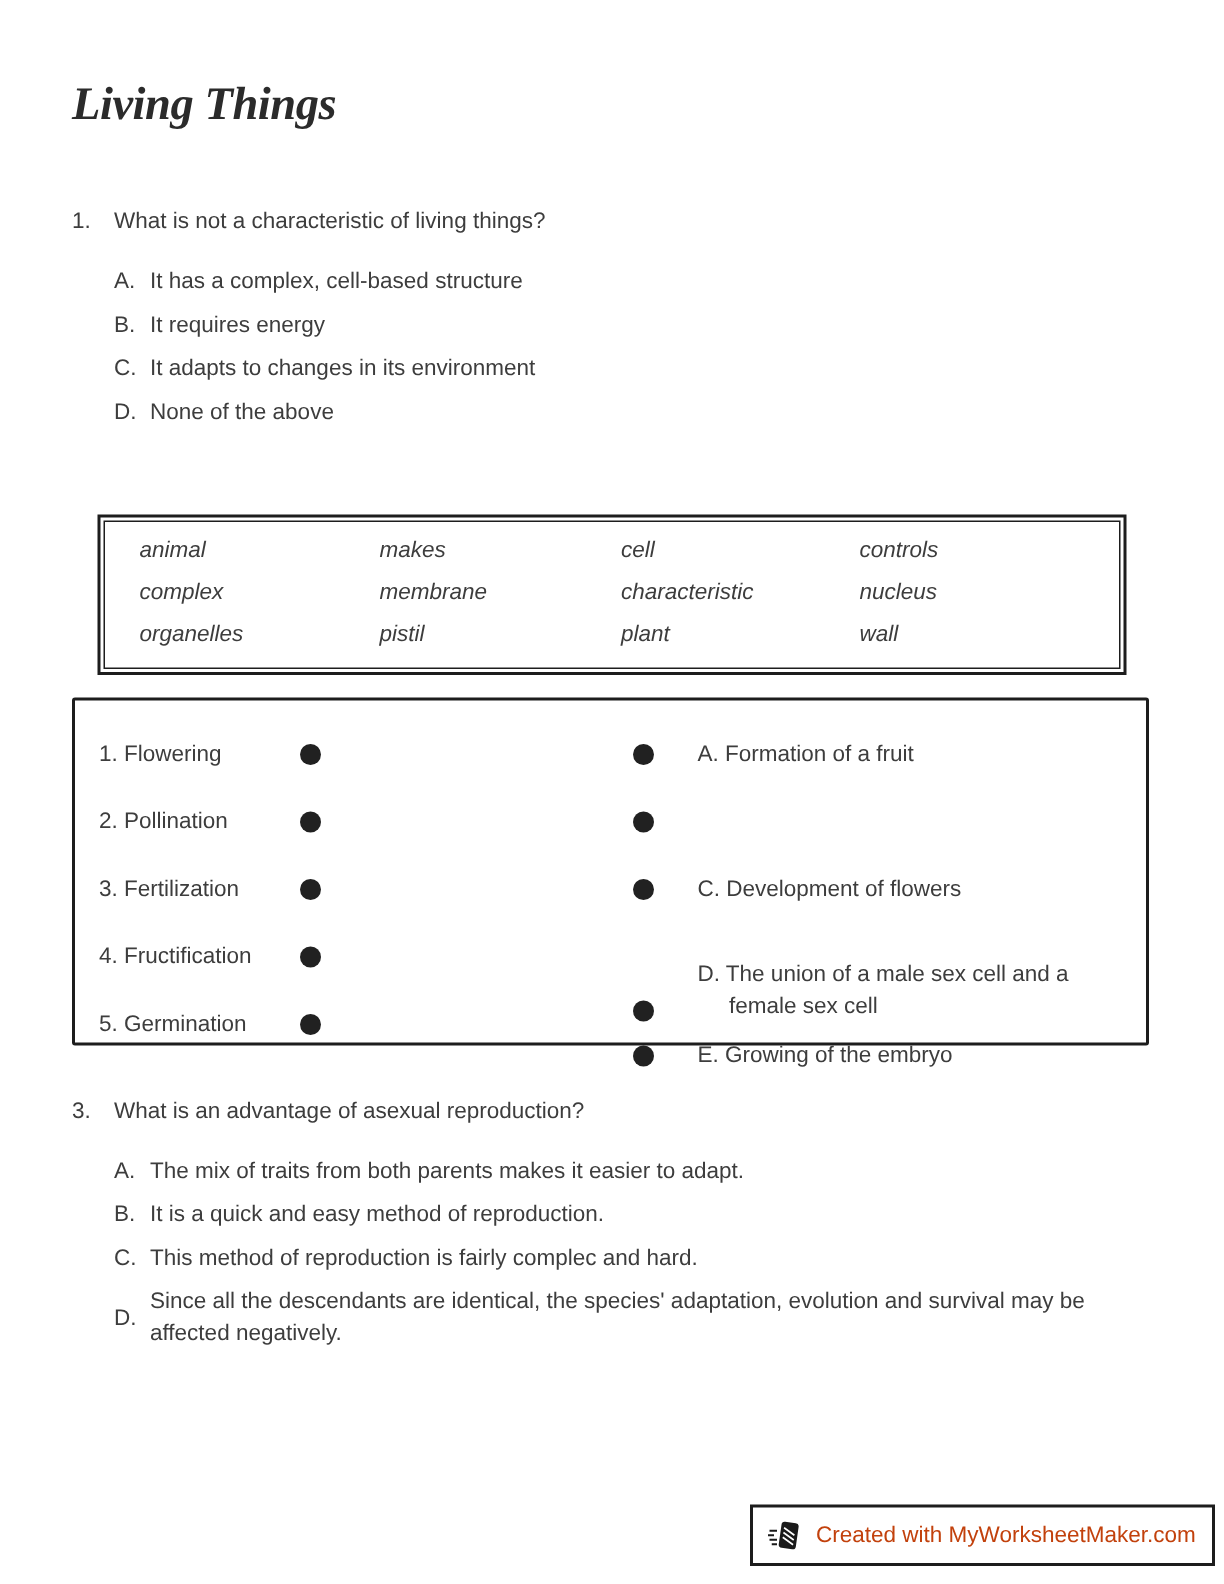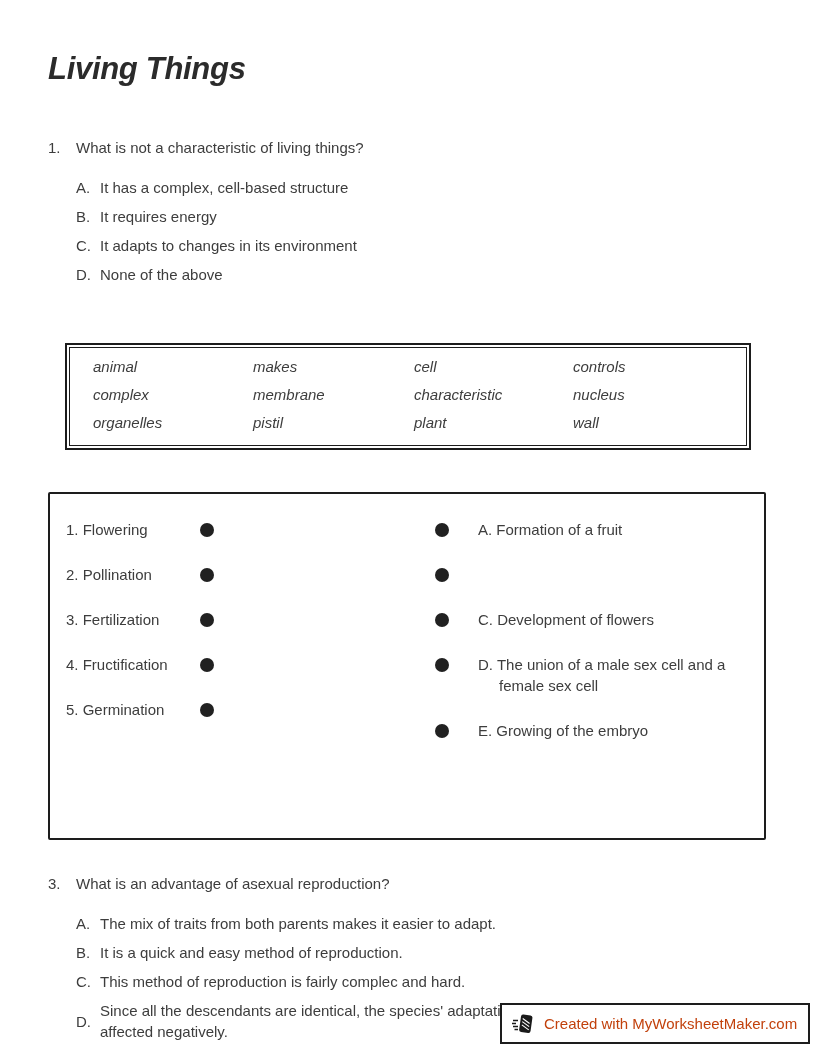--- a/index.html
+++ b/index.html
@@ -19,20 +19,21 @@
 
   
   .title {
     margin-top: 50px;
     font-size: 31px;
     line-height: 38px;
     font-weight: 700;
     font-style: italic;
     color: #2b2b2b;
     letter-spacing: -0.3px;
+    font-family: Liberation Serif, serif;
   }
 
   
   .question { margin-top: 49px; }
   .q-head { display: flex; line-height: 21px; }
   .q-num { width: 28px; flex: 0 0 28px; }
   .q-text { flex: 1; }
   .options { margin-top: 19px; padding-left: 28px; }
   .option { display: flex; align-items: center; min-height: 21px; line-height: 21px; margin-bottom: 8px; }
   .option:last-child { margin-bottom: 0; }
@@ -52,47 +53,46 @@
     border: 1px solid #1d1d1d;
     padding: 10px 0 13px 23px;
     display: grid;
     grid-template-columns: 160px 161px 159px auto;
     row-gap: 10px;
   }
   .word { line-height: 18px; font-style: italic; }
 
   
   .match-box {
-    margin-top: 42px;
+    margin-top: 15px;
     width: 718px;
-    height: 348px;
+    height: 232px;
     border: 2px solid #1d1d1d;
     border-radius: 2px;
     display: flex;
     padding-top: 13px;
-    gap: 13px;
   }
   .match-left { width: 166px; flex: 0 0 166px; padding-left: 16px; }
   .match-row { display: flex; align-items: center; height: 45px; }
   .match-label { width: 134px; flex: 0 0 134px; line-height: 21px; }
   .dot {
     width: 14px; height: 14px; flex: 0 0 14px;
     border-radius: 50%;
     background: #212121;
     cursor: pointer;
   }
   .match-right { margin-left: 206px; }
   .match-right .match-row { }
   .match-right .dot { margin-right: 29px; }
   .match-right .match-label-r {
     flex: 0 1 auto; width: auto; max-width: 281px;
     line-height: 21px;
     padding-left: 21px; text-indent: -21px; 
   }
-  .match-row.two-line { height: 66px; align-items: flex-start; }
+  .match-row.two-line { height: 66px; align-items: flex-end; }
   .match-row.two-line .dot { margin-top: 16px; }
   .match-row.two-line .match-label-r { margin-top: 2px; padding-top: 0; margin-top: 12px; }
 
   
   .footer-badge {
     position: absolute;
     top: 1003px;
     right: 6px;
     width: 310px;
     height: 41px;

